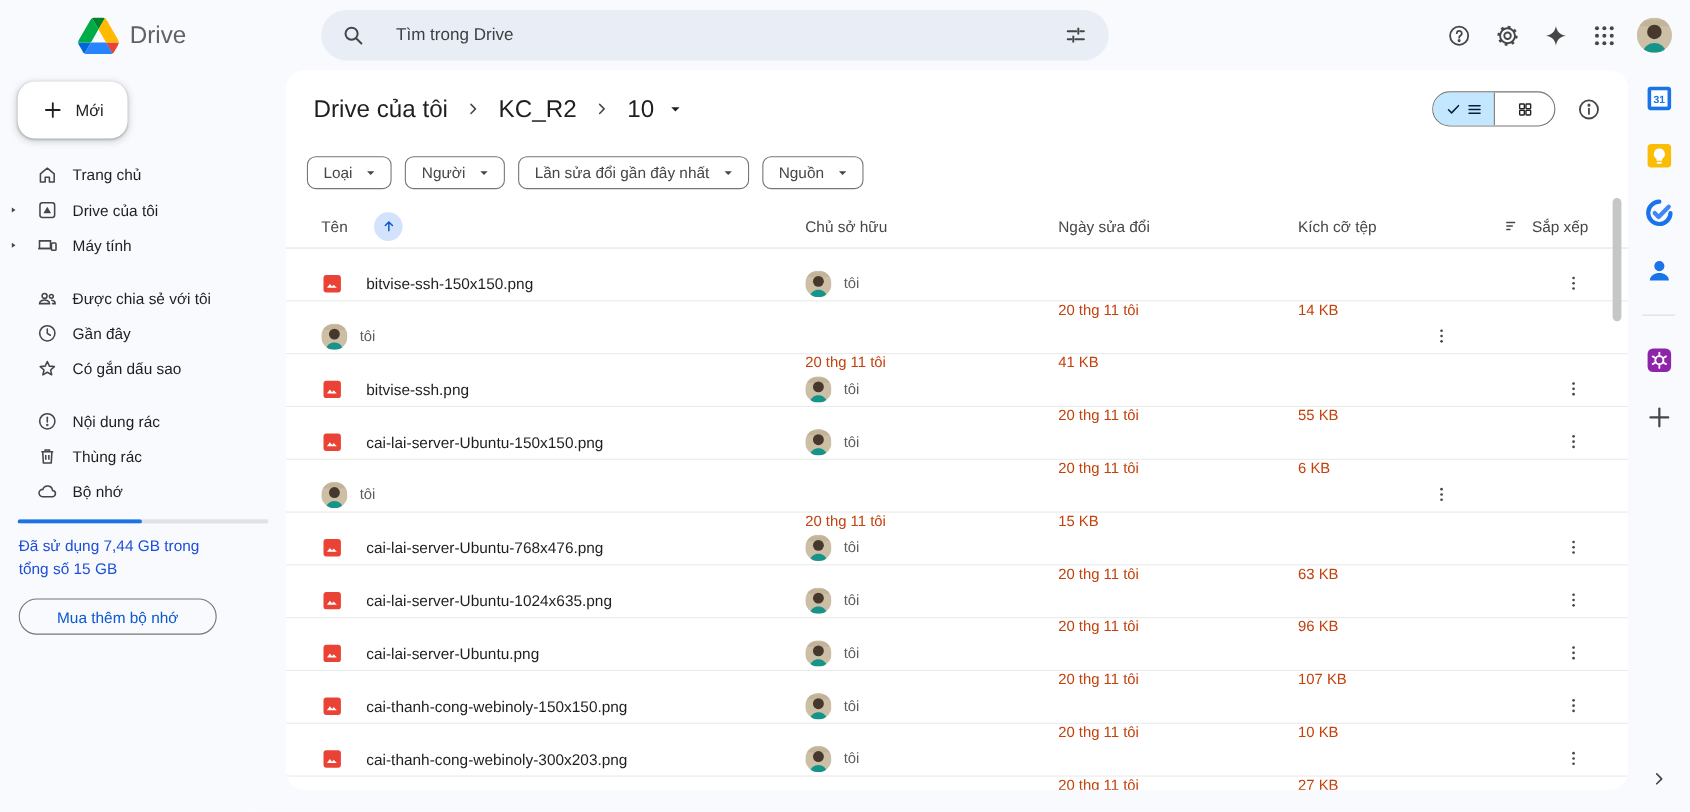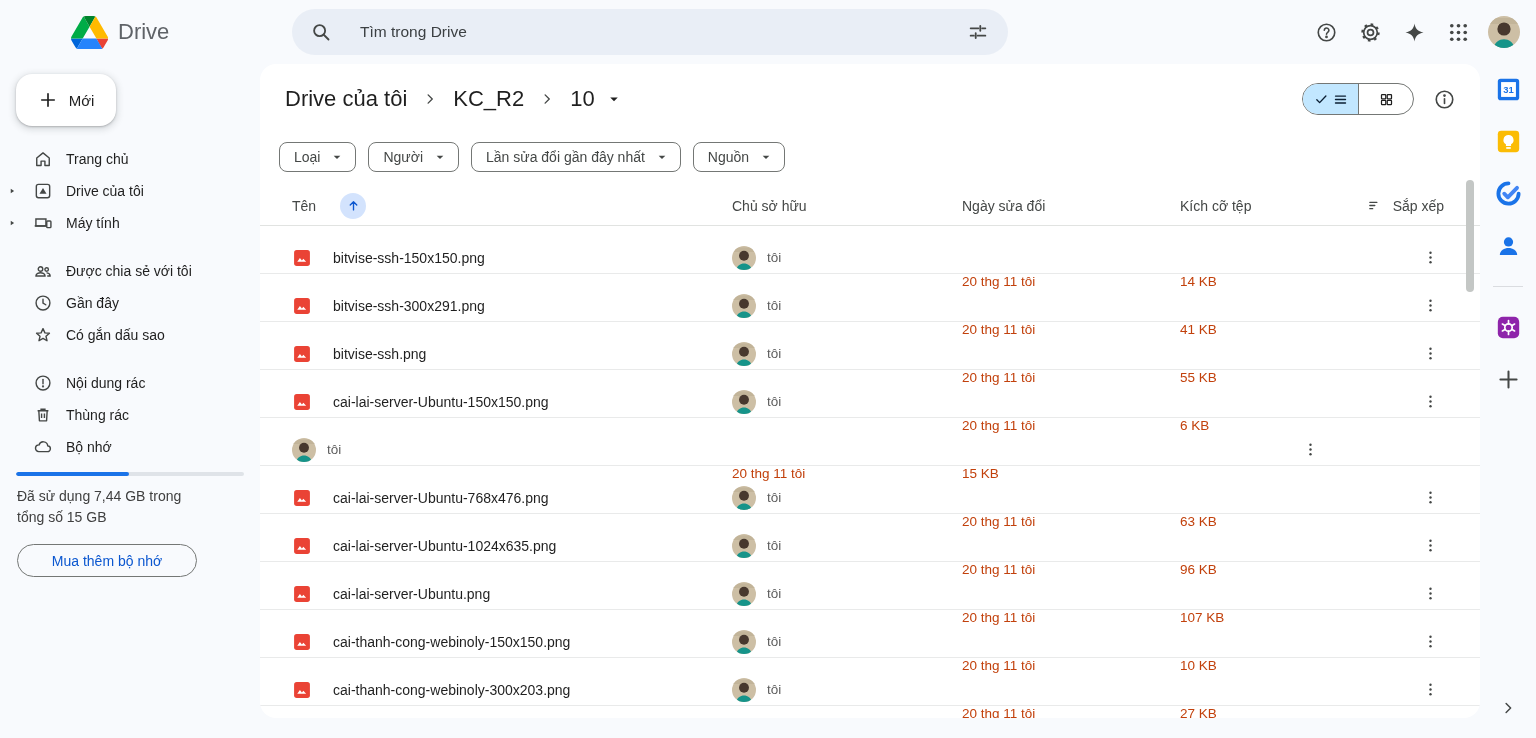--- a/index.html
+++ b/index.html
@@ -37,21 +37,21 @@
     display:flex; align-items:center; justify-content:center; gap:11px; font-size:15px; font-weight:500; }
   .new-btn svg { width:20px; height:20px; }
   .nav { margin-top:17px; }
   .nav-item { height:32px; display:flex; align-items:center; padding-left:33px; position:relative;
     font-size:14px; border-radius:0 16px 16px 0; color:#1F1F1F; }
   .nav-item .expander { position:absolute; left:7px; width:10px; height:10px; }
   .nav-icon { width:20px; height:20px; margin-right:13px; flex:none; }
   .nav-gap { height:16px; }
   .storage-meter { margin:9px 16px 0 16px; height:4px; border-radius:2px; background:#DFE3E8; overflow:hidden; }
   .storage-fill { height:100%; background:#1A73E8; border-radius:2px; }
-  .storage-text { margin:10px 16px 0 17px; font-size:14px; line-height:21px; color:#404040; width:185px; }
+  .storage-text { margin:10px 16px 0 17px; font-size:14px; line-height:21px; color:#1d4ed8; width:185px; }
   .buy-btn { margin:16px 0 0 17px; width:180px; height:33px; border:1px solid #747775; border-radius:17px;
     background:transparent; display:flex; align-items:center; justify-content:center;
     font-size:14px; font-weight:500; color:#0B57D0; }
 
   
   .card { position:absolute; left:260px; top:64px; width:1220px; height:654px;
     background:#FFFFFF; border-radius:16px; overflow:hidden; }
   .bc-row { height:70px; display:flex; align-items:center; padding:0 16px 0 19px; }
   .breadcrumb { display:flex; align-items:center; font-size:22px; color:#1F1F1F; }
   .bc-seg { padding:4px 6px; border-radius:6px; }
@@ -430,29 +430,20 @@
           <span class="dots" data-interactable="false">
             <svg viewBox="0 0 24 24" fill="#444746">
               <circle cx="12" cy="5.2" r="1.7"></circle>
               <circle cx="12" cy="12" r="1.7"></circle>
               <circle cx="12" cy="18.8" r="1.7"></circle>
             </svg>
           </span>
         </div>
       </div>
       <div class="tgrid trow" data-interactable="true">
-        <div class="cell-name" data-interactable="false">
-          <span class="file-ic" data-interactable="false">
-            <svg viewBox="0 0 24 24">
-              <rect x="2.5" y="2.5" width="19" height="19" rx="3.2" fill="#EA4335"></rect>
-              <path d="M6.3 16.4l3.2-4.3 2.4 2.9 1.7-2.1 3.4 3.5z" fill="#fff"></path>
-            </svg>
-          </span>
-          <span data-interactable="false">bitvise-ssh-300x291.png</span>
-        </div>
         <div class="cell-owner" data-interactable="false">
           <span class="avatar small" data-interactable="false">
             <svg viewBox="0 0 32 32">
               <rect width="32" height="32" fill="#CDBFA5"></rect>
               <rect y="2" width="32" height="6" fill="#C2B499"></rect>
               <circle cx="16" cy="13" r="6.6" fill="#47382E"></circle>
               <path d="M5.5 34c0-7.2 5.2-10.8 10.5-10.8S26.5 26.8 26.5 34z" fill="#16948A"></path>
             </svg>
           </span>
           <span data-interactable="false">tôi</span>

